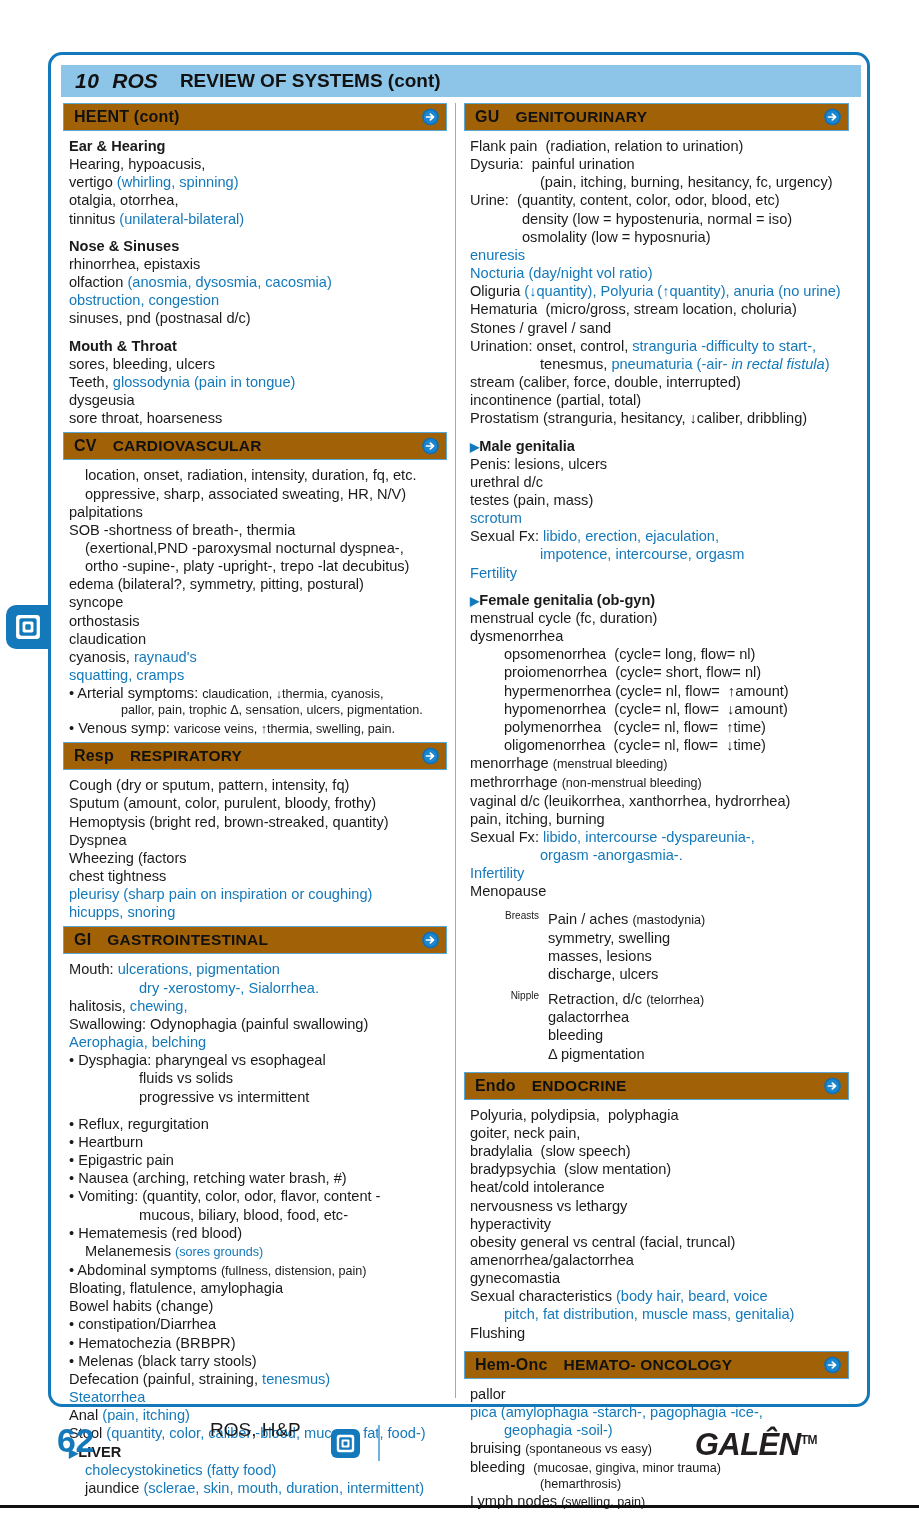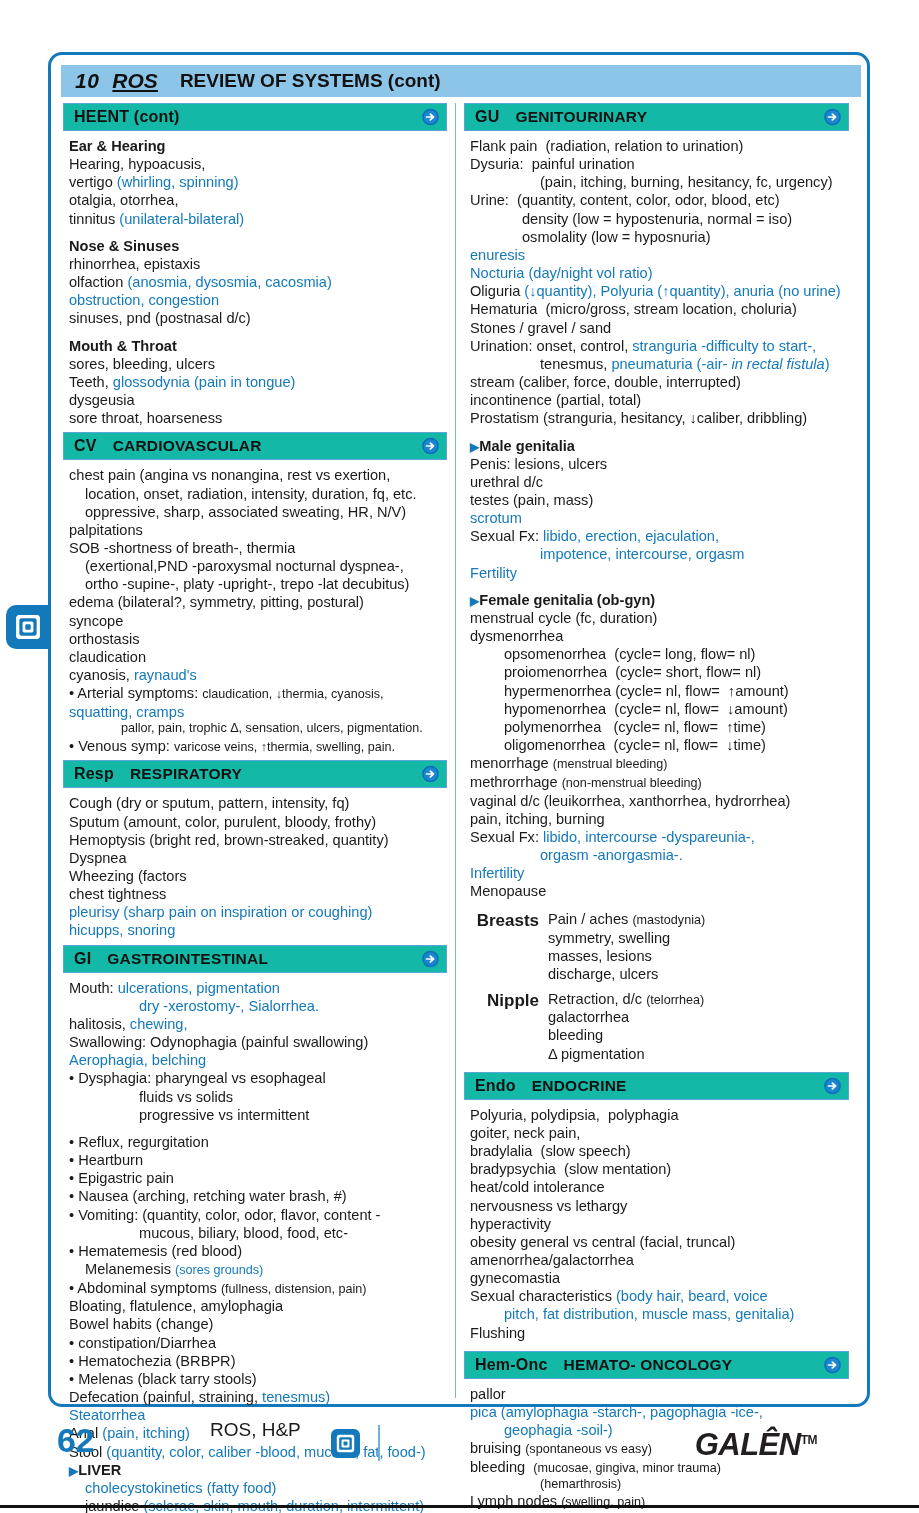--- a/index.html
+++ b/index.html
@@ -47,21 +47,21 @@
     padding-left: 14px;
     border-bottom: 2px solid #ffffff;
   }
   #title-bar .num {
     font-weight: bold; font-style: italic;
     font-size: 21px; letter-spacing: 0.5px;
     color: #111;
   }
   #title-bar .ros {
     font-weight: bold; font-style: italic;
-    font-size: 21px; margin-left: 13px; color: #111; text-decoration: underline;
+    font-size: 21px; margin-left: 13px; color: #111;
   }
   #title-bar .full {
     font-weight: bold; font-size: 19px;
     margin-left: 22px; color: #111;
   }
 
   
   #cols {
     position: absolute;
     left: 10px; top: 48px;
@@ -76,21 +76,21 @@
   .col-left  { border-right: 1.5px solid #7fb6d8; padding-right: 8px; }
   .col-right { padding-left: 8px; }
 
   
   .sec-head {
     border: 1.5px solid #5aa6d4;
     height: 28px;
     display: flex; align-items: center;
     padding: 0 6px 0 10px;
     margin-bottom: 5px;
-    background: #14b8a6;
+    background: #a16207;
     position: relative;
   }
   .sec-head .abbr {
     font-weight: bold; font-size: 16px; color: #111;
     letter-spacing: 0.2px;
   }
   .sec-head .name {
     font-weight: bold; font-size: 15.5px; color: #111;
     margin-left: 16px; letter-spacing: 0.2px;
   }
@@ -122,21 +122,21 @@
 
   .ind1 { padding-left: 16px; }
   .ind2 { padding-left: 34px; }
   .ind3 { padding-left: 52px; }
   .ind4 { padding-left: 70px; }
 
   
   .kv { display: flex; }
   .kv .k {
     width: 78px; flex: 0 0 78px;
-    font-weight: bold; font-size: 17px;
+    font-weight: normal; font-size: 10px;
     text-align: right; padding-right: 9px;
   }
   .kv .v { flex: 1; }
 
   
   #footer {
     position: absolute;
     left: 0; top: 1415px;
     width: 844px; height: 70px;
   }
@@ -227,34 +227,33 @@
       <div class="sec-head">
         <span class="abbr">CV</span>
         <span class="name">CARDIOVASCULAR</span>
         <svg class="arrow" viewBox="0 0 24 24">
           <circle cx="12" cy="12" r="10.5" fill="#0c6fb8"></circle>
           <circle cx="12" cy="12" r="8.6" fill="#1b86d0"></circle>
           <path d="M7 12h7.5M11.8 8.4L15.8 12l-4 3.6" stroke="#fff" stroke-width="2.2" fill="none" stroke-linecap="round" stroke-linejoin="round"></path>
         </svg>
       </div>
       <div class="body">
-          <div class="ln "><span>chest pain (angina vs nonangina, rest vs exertion,</span></div>
           <div class="ln ind1"><span>location, onset, radiation, intensity, duration, fq, etc.</span></div>
           <div class="ln ind1"><span>oppressive, sharp, associated sweating, HR, N/V)</span></div>
           <div class="ln "><span>palpitations</span></div>
           <div class="ln "><span>SOB -shortness of breath-, thermia</span></div>
           <div class="ln ind1"><span>(exertional,PND -paroxysmal nocturnal dyspnea-,</span></div>
           <div class="ln ind1"><span>ortho -supine-, platy -upright-, trepo -lat decubitus)</span></div>
           <div class="ln "><span>edema (bilateral?, symmetry, pitting, postural)</span></div>
           <div class="ln "><span>syncope</span></div>
           <div class="ln "><span>orthostasis</span></div>
           <div class="ln "><span>claudication</span></div>
           <div class="ln "><span>cyanosis, </span><span class="blue">raynaud's</span></div>
+          <div class="ln "><span class="blue">squatting, cramps</span></div>
           <div class="ln bullet"><span>Arterial symptoms: </span><span class="sm">claudication, ↓thermia, cyanosis,</span></div>
-          <div class="ln "><span class="blue">squatting, cramps</span></div>
           <div class="ln ind3 sm"><span>pallor, pain, trophic Δ, sensation, ulcers, pigmentation.</span></div>
           <div class="ln bullet"><span>Venous symp: </span><span class="sm">varicose veins, ↑thermia, swelling, pain.</span></div>
         </div>
 
       <div class="gap-s"></div>
       <div class="sec-head">
         <span class="abbr">Resp</span>
         <span class="name">RESPIRATORY</span>
         <svg class="arrow" viewBox="0 0 24 24">
           <circle cx="12" cy="12" r="10.5" fill="#0c6fb8"></circle>

